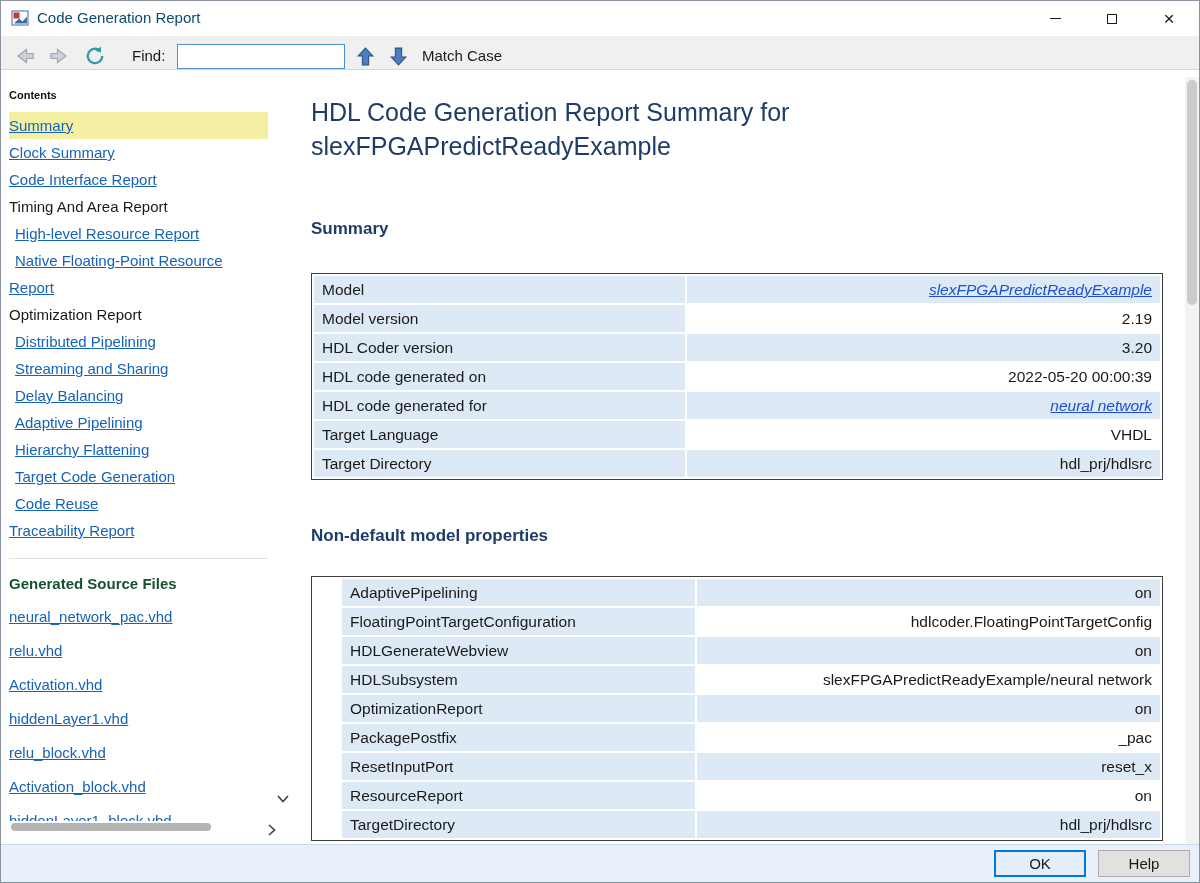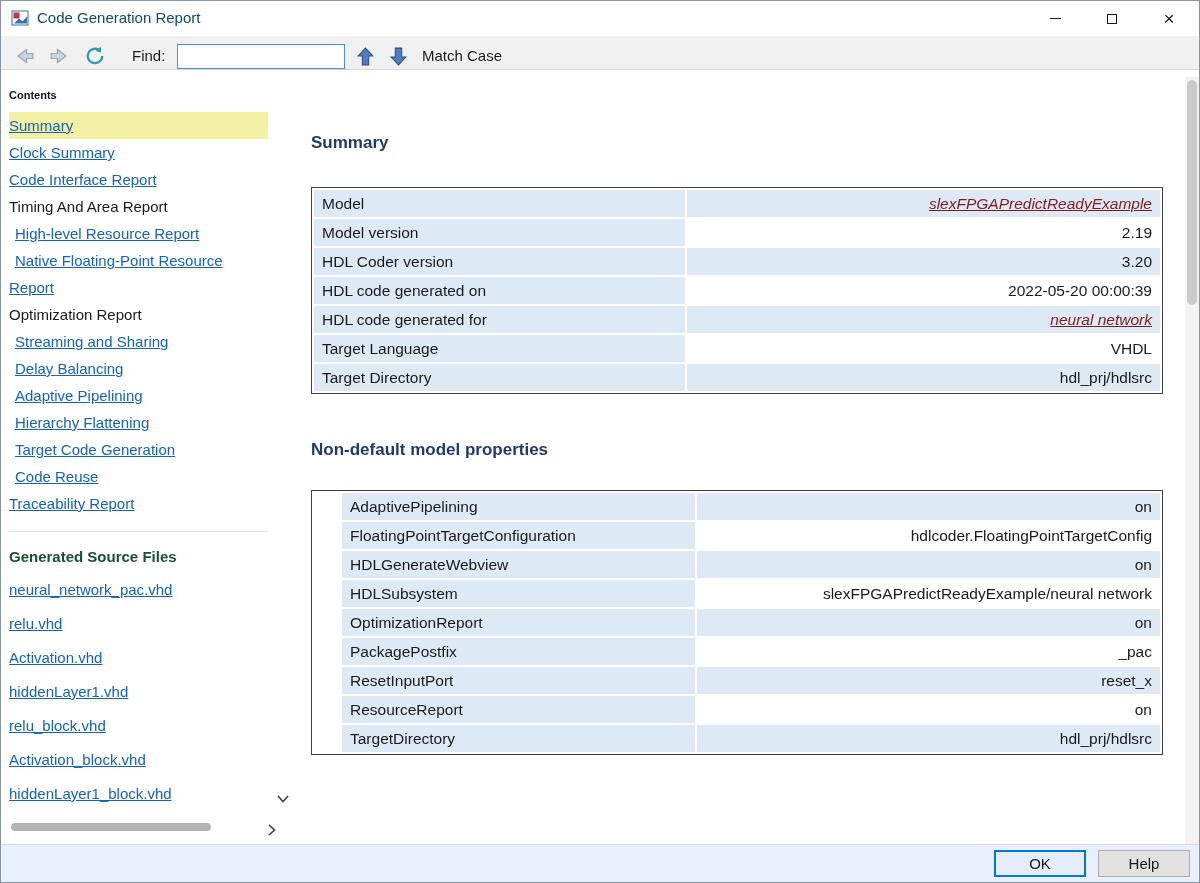--- a/index.html
+++ b/index.html
@@ -66,21 +66,21 @@
   .h-props { margin-top:46px; }
   .rpt-table { border-collapse:separate; border-spacing:2px; width:852px; table-layout:fixed;
                border:1px solid #3f3f3f; background:#fff; margin-top:34px; }
   .t2 { margin-top:30px;padding-left:28px; }
   .rpt-table td { padding:4px 8px; font-size:15.5px; line-height:19px; color:#1a1a1a; overflow:hidden; white-space:nowrap; }
   .rpt-table .k { background:#ddeaf6; }
   .rpt-table .v { text-align:right; }
   .rpt-table tr:nth-child(odd) .v { background:#ddeaf6; }
   .rpt-table tr:nth-child(even) .v { background:#fff; }
   .t1 .k { width:371px; } .t2 .k { width:353px; }
-  .tlink { color:#7f1d1d; font-style:italic; text-decoration:underline; cursor:pointer; }
+  .tlink { color:#1d4ed8; font-style:italic; text-decoration:underline; cursor:pointer; }
 
   
   .main-vscroll { position:absolute; right:0; top:0; width:14px; height:769px; background:#f3f3f3; }
   .main-vthumb { position:absolute; left:2px; top:3px; width:10px; height:225px; background:#cbcbcb; border-radius:5px; }
 
   
   .bottombar {
     position:absolute; left:0; bottom:0; width:100%; height:38px;
     background:#e8f1fb; border-top:1px solid #cdd9e8;
     display:flex; align-items:center; justify-content:flex-end; gap:12px; padding-right:9px;
@@ -157,20 +157,21 @@
     <div class="sidebar">
       <div class="side-heading">Contents</div>
       <div>
           <div class="side-item slink selected">Summary</div>
           <div class="side-item slink">Clock Summary</div>
           <div class="side-item slink">Code Interface Report</div>
           <div class="side-item">Timing And Area Report</div>
           <div class="side-item slink indent">High-level Resource Report</div>
           <div class="side-item slink indent">Native Floating-Point Resource Report</div>
           <div class="side-item">Optimization Report</div>
+          <div class="side-item slink indent">Distributed Pipelining</div>
           <div class="side-item slink indent">Streaming and Sharing</div>
           <div class="side-item slink indent">Delay Balancing</div>
           <div class="side-item slink indent">Adaptive Pipelining</div>
           <div class="side-item slink indent">Hierarchy Flattening</div>
           <div class="side-item slink indent">Target Code Generation</div>
           <div class="side-item slink indent">Code Reuse</div>
           <div class="side-item slink">Traceability Report</div>
         </div>
       <div class="side-divider"></div>
       <div class="files-heading">Generated Source Files</div>
@@ -196,20 +197,21 @@
     <div class="side-hscroll">
       <div class="side-hthumb"></div>
       <span class="arrow">
         <svg width="8" height="12" viewBox="0 0 8 12">
             <path d="M1 1 L6.5 6 L1 11" fill="none" stroke="#3f3f3f" stroke-width="1.6"></path>
           </svg>
       </span>
     </div>
 
     <div class="main">
+      <div class="page-title">HDL Code Generation Report Summary for slexFPGAPredictReadyExample</div>
 
       <div class="sec-heading h-summary">Summary</div>
       <table class="rpt-table t1">
           <tbody>
             <tr>
               <td class="k">Model</td>
               <td class="v"><span class="tlink">slexFPGAPredictReadyExample</span></td>
             </tr>
             <tr>
               <td class="k">Model version</td>

